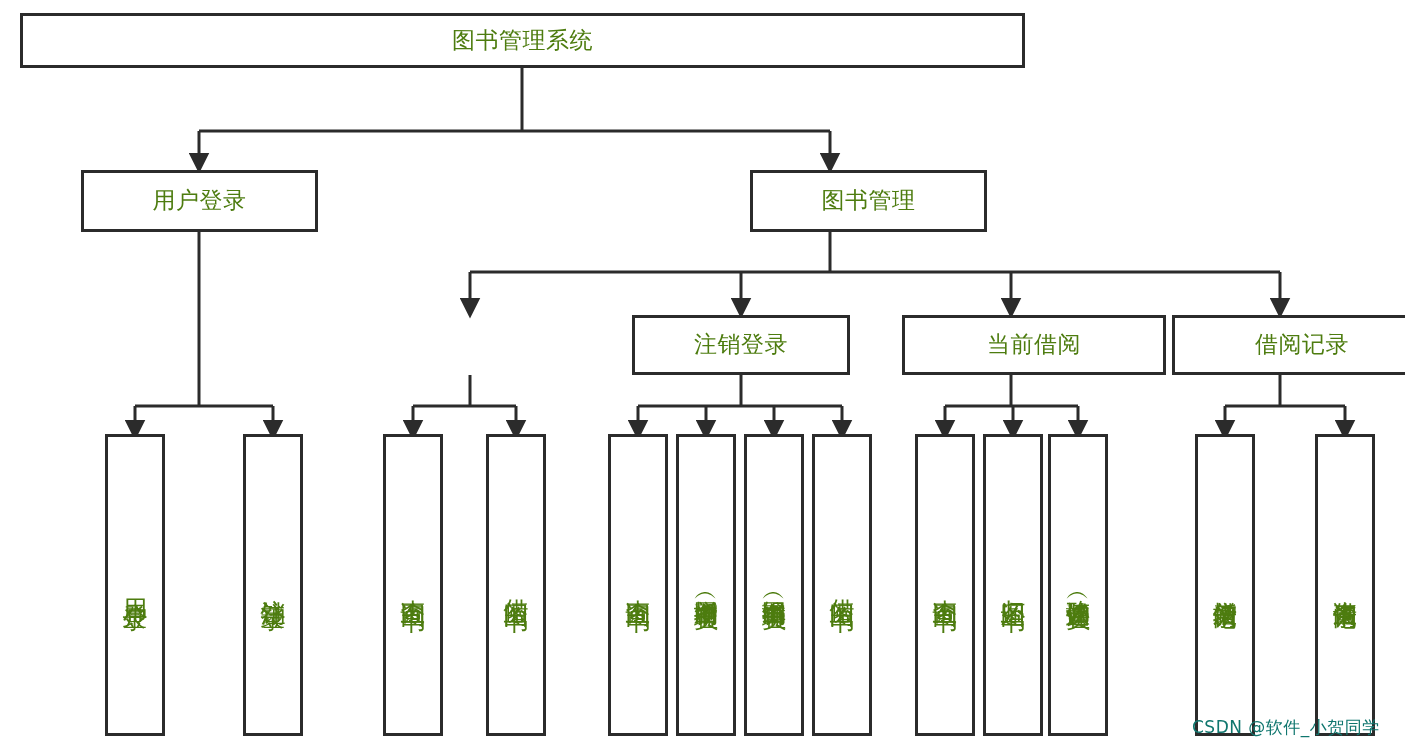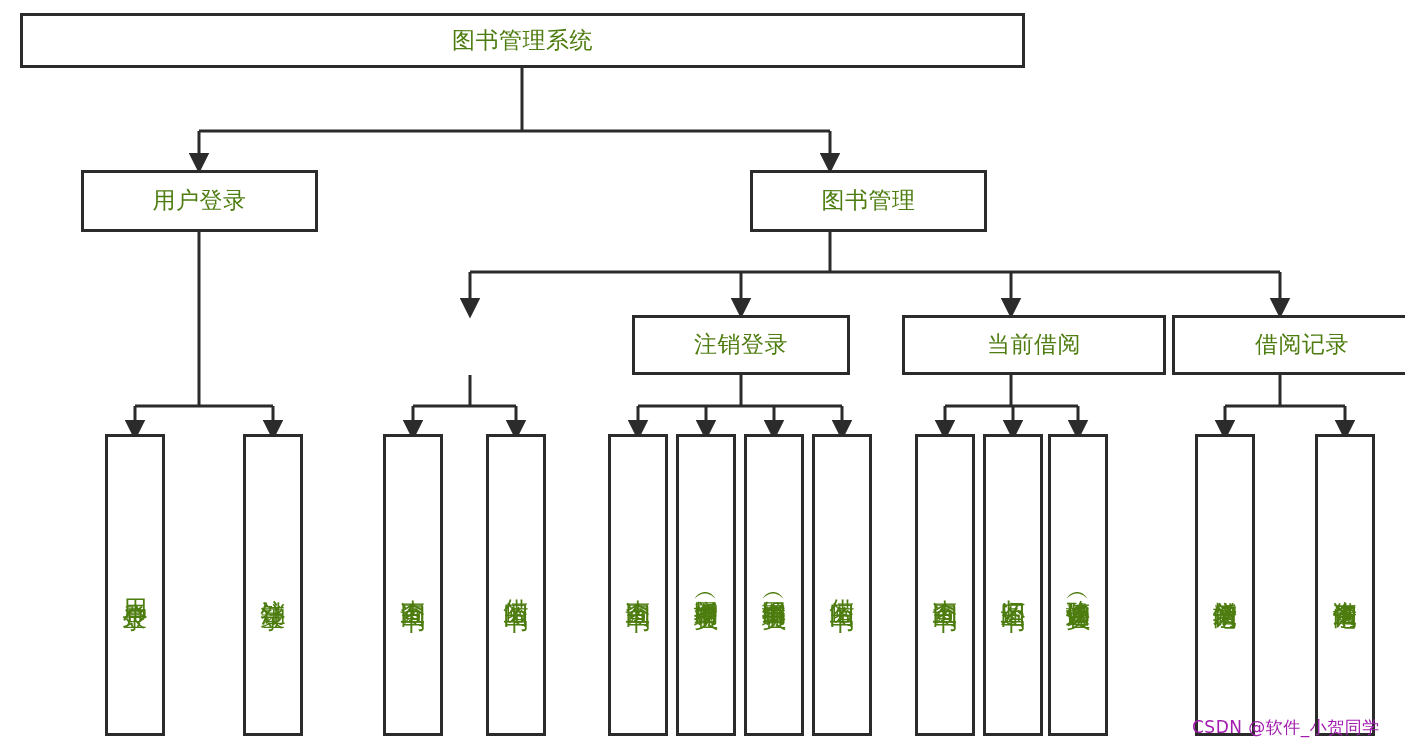--- a/index.html
+++ b/index.html
@@ -57,21 +57,21 @@
     line-height: 1.0;
     letter-spacing: 3px;
     max-height: 100%;
   }
   .node.vert.tall .label {
     font-size: 24px;
     letter-spacing: 1px;
   }
   .watermark {
     position: absolute;
-    color: #a21caf;
+    color: #0f766e;
     font-size: 17px;
     white-space: nowrap;
     letter-spacing: 0.5px;
   }
 </style>
 </head>
 <body>
 
 <div id="canvas">
 

